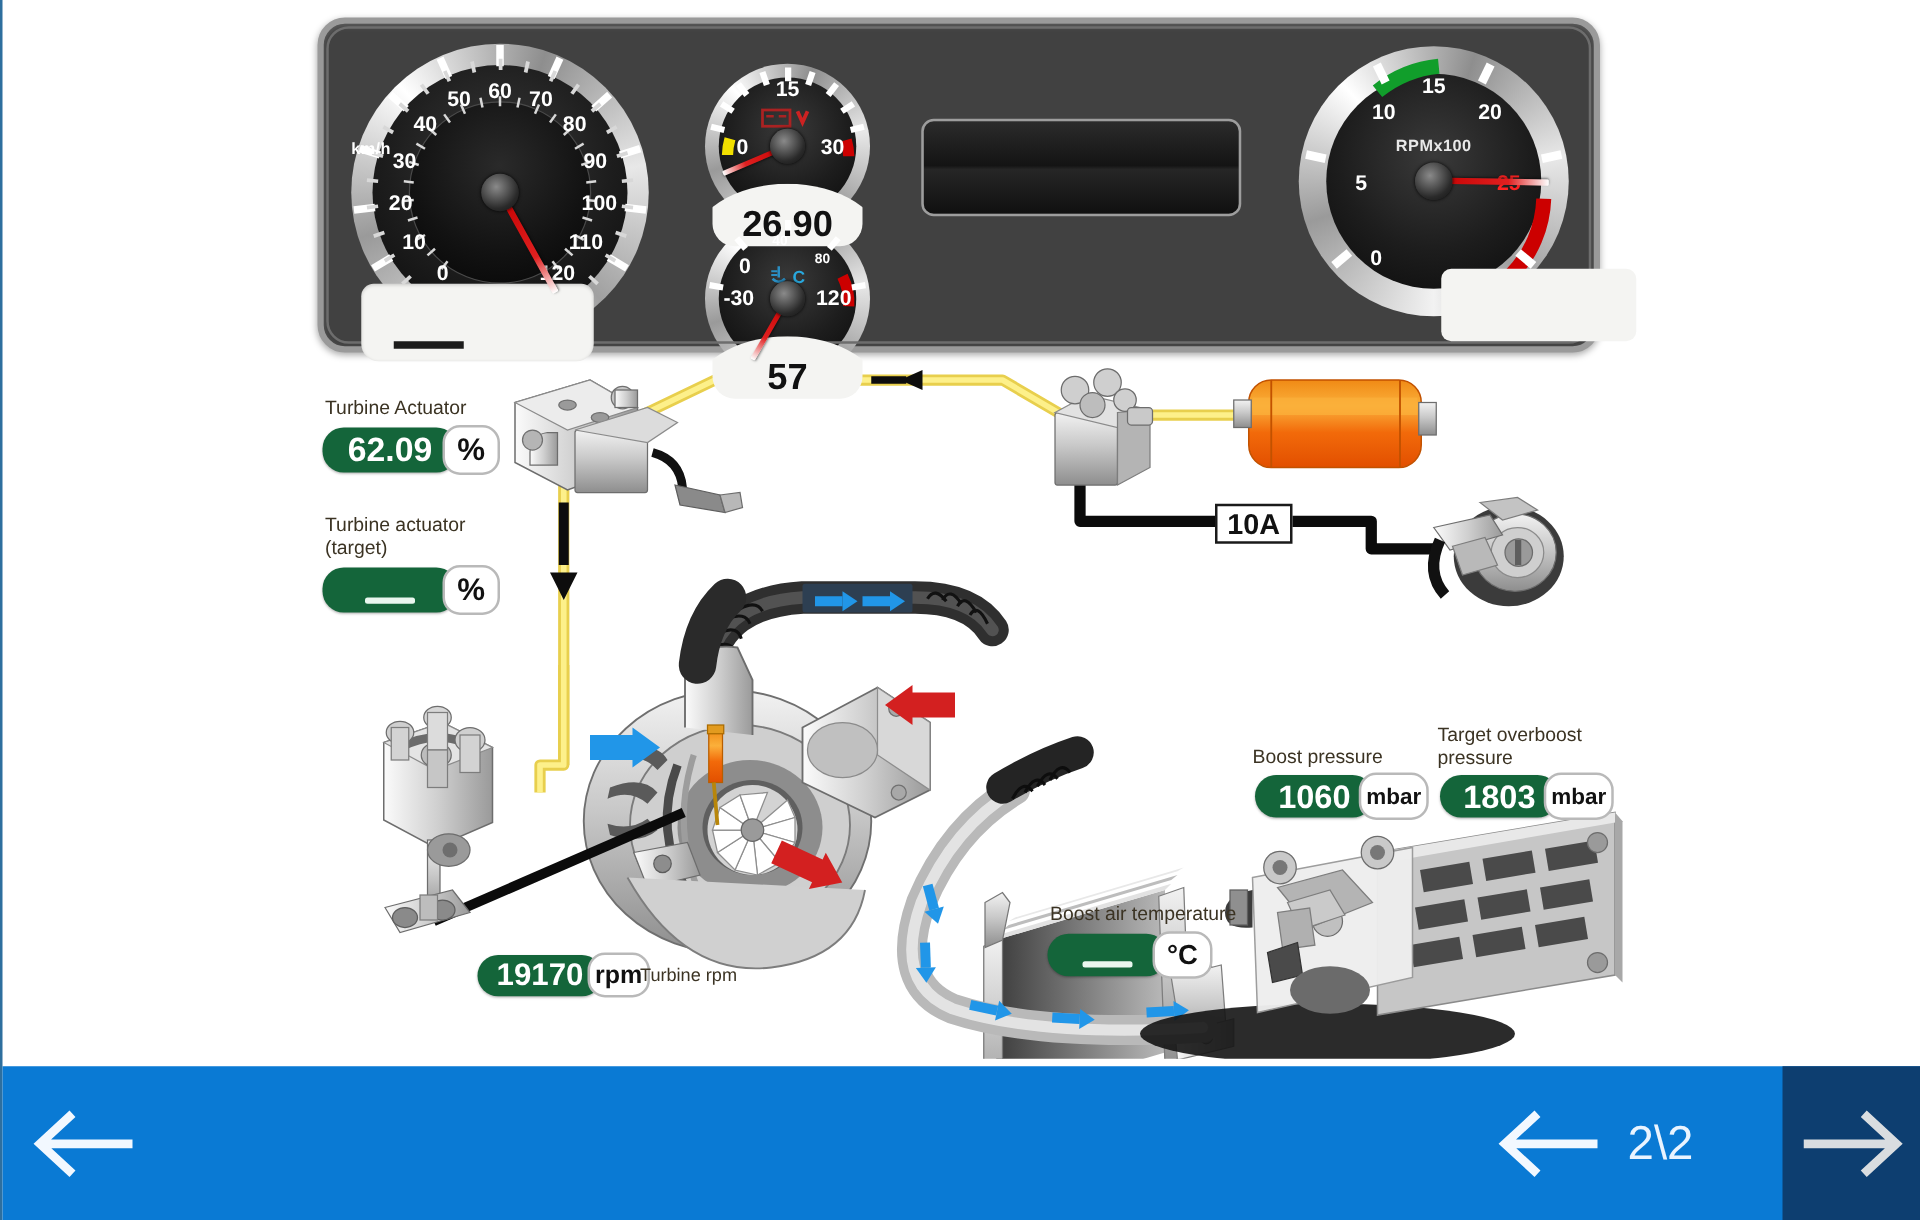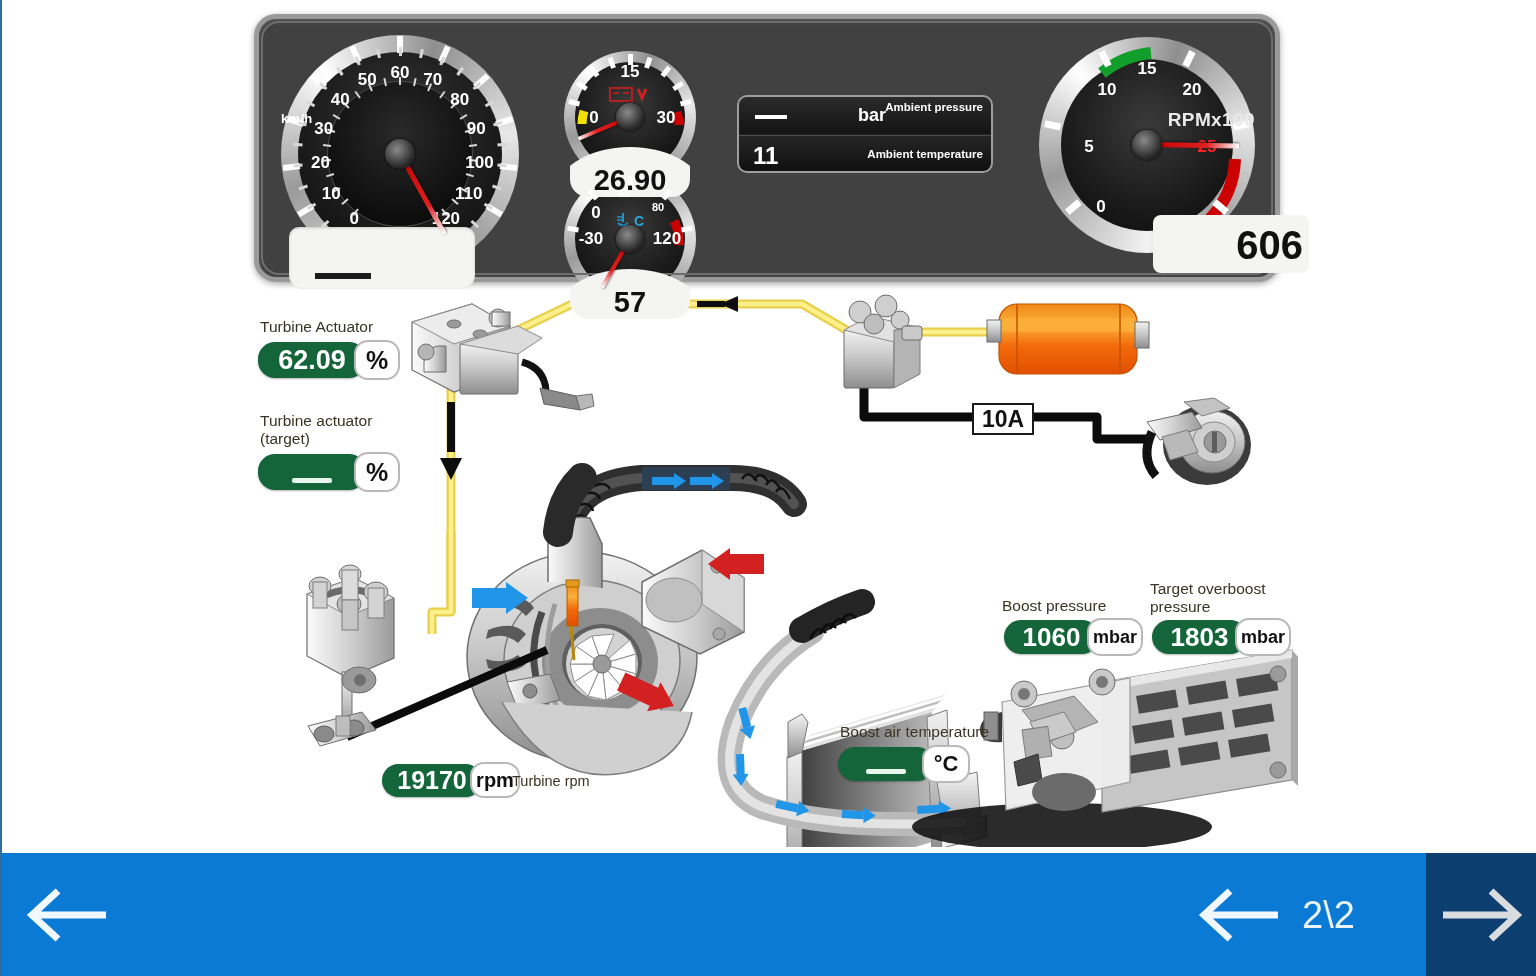--- a/index.html
+++ b/index.html
@@ -111,22 +111,22 @@
   .ip-unit { position:absolute; right:105px; top:8px; color:#fff; font-size:18px; font-weight:bold; }
   .ip-lab  { position:absolute; right:8px; top:4px; color:#fff; font-size:11.5px; font-weight:bold; }
   .ip-lab2 { position:absolute; right:8px; top:12px; color:#fff; font-size:11.5px; font-weight:bold; }
 
   
   .tacho { left:780px; top:18px; width:216px; height:216px; }
   .tc-bezel { inset:0; }
   .tc-face  { inset:22px; }
   .tc-hub { left:93px; top:93px; width:30px; height:30px; }
   .tc-needle { width:92px; height:5px; left:16px; top:105px; transform: rotate(181deg); }
-  .tc-rpm { position:absolute; left:0; right:0; top:72px; text-align:right;
-            color:#e9e9e9; font-size:19px; font-weight:bold; letter-spacing:.4px; z-index:4; }
+  .tc-rpm { position:absolute; left:0; right:0; top:72px; text-align:center;
+            color:#e9e9e9; font-size:13px; font-weight:bold; letter-spacing:.4px; z-index:4; }
   .tc-screen {
     position:absolute; left:114px; top:178px; width:156px; height:58px;
     background:#f4f4f2; border-radius:8px; z-index:3;
   }
   .tc-val { position:absolute; left:114px; top:186px; width:150px; text-align:right;
             color:#111; font-size:40px; font-weight:bold; z-index:8; }
 
   
   .diagram { position:absolute; left:0; top:282px; width:1536px; height:565px; }
 
@@ -334,29 +334,20 @@
         <path d="M 9 2 L 9 11 M 4 12 Q 9 17 14 12" stroke="#2a8fc4" stroke-width="2" fill="none"></path>
         <path d="M 3 6 h 5 M 3 9 h 5" stroke="#2a8fc4" stroke-width="1.6"></path>
       </svg>
       <div class="needle sm-needle" style="transform:rotate(300deg)"></div>
       <div class="hub sm-hub"></div>
       <div class="sm-pan"></div>
       <div class="sm-val">57</div>
     </div>
 
     <div class="infopanel">
-      <div class="row r1">
-        <div class="ip-dash"></div>
-        <div class="ip-unit">bar</div>
-        <div class="ip-lab">Ambient pressure</div>
-      </div>
-      <div class="row r2">
-        <div class="ip-val">11</div>
-        <div class="ip-lab2">Ambient temperature</div>
-      </div>
     </div>
 
     <div class="gauge tacho">
       <div class="bezel tc-bezel"></div>
       <div class="face tc-face"></div>
       <svg width="216" height="216" style="position:absolute;left:0;top:0;z-index:2">
         <path d="M 63 36 A 92 92 0 0 1 112 16" stroke="#119e2b" stroke-width="12" fill="none"></path>
         <path d="M 196 122 A 92 92 0 0 1 170 183" stroke="#cc0000" stroke-width="12" fill="none"></path>
       </svg>
       <div id="tc-ticks">
@@ -370,21 +361,20 @@
       <div class="gnum" style="left:50px;top:160px;font-size:17px;width:24px;">0</div>
       <div class="gnum" style="left:38px;top:100px;font-size:17px;width:24px;">5</div>
       <div class="gnum" style="left:55px;top:43px;font-size:17px;width:26px;">10</div>
       <div class="gnum" style="left:95px;top:22px;font-size:17px;width:26px;">15</div>
       <div class="gnum" style="left:140px;top:43px;font-size:17px;width:26px;">20</div>
       <div class="gnum" style="left:155px;top:100px;font-size:17px;width:26px;color:#ff2222;">25</div>
       <div class="tc-rpm">RPMx100</div>
       <div class="needle tc-needle"></div>
       <div class="hub tc-hub"></div>
       <div class="tc-screen"></div>
-      <div class="tc-val">606</div>
     </div>
   </div>
 
   <div class="diagram">
 
     <svg width="1536" height="565" style="position:absolute;left:0;top:0;">
       <defs>
         <linearGradient id="gMetal" x1="0" y1="0" x2="0" y2="1">
           <stop offset="0%" stop-color="#f2f2f2"></stop>
             <stop offset="45%" stop-color="#c9c9c9"></stop>

